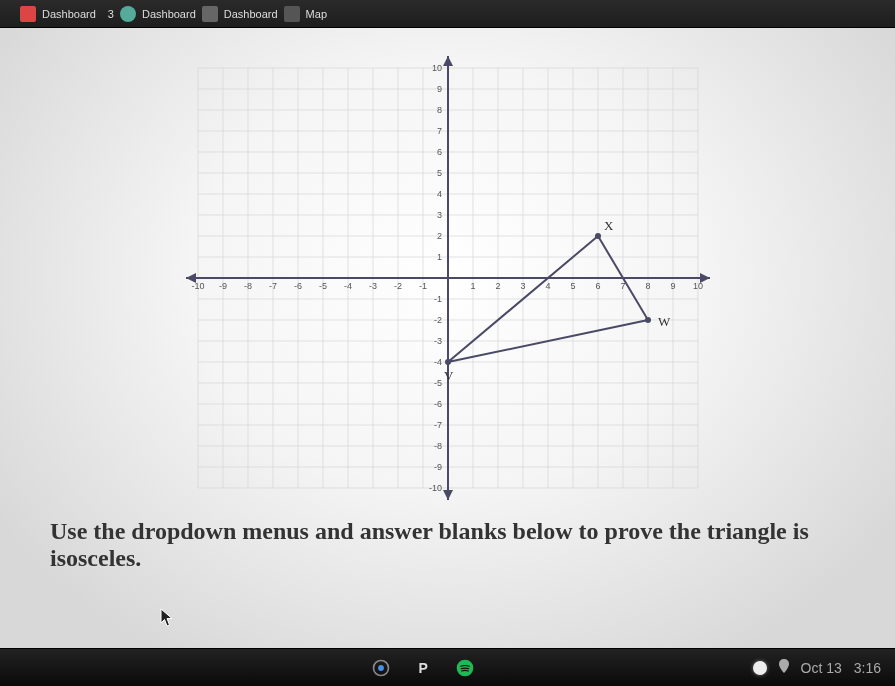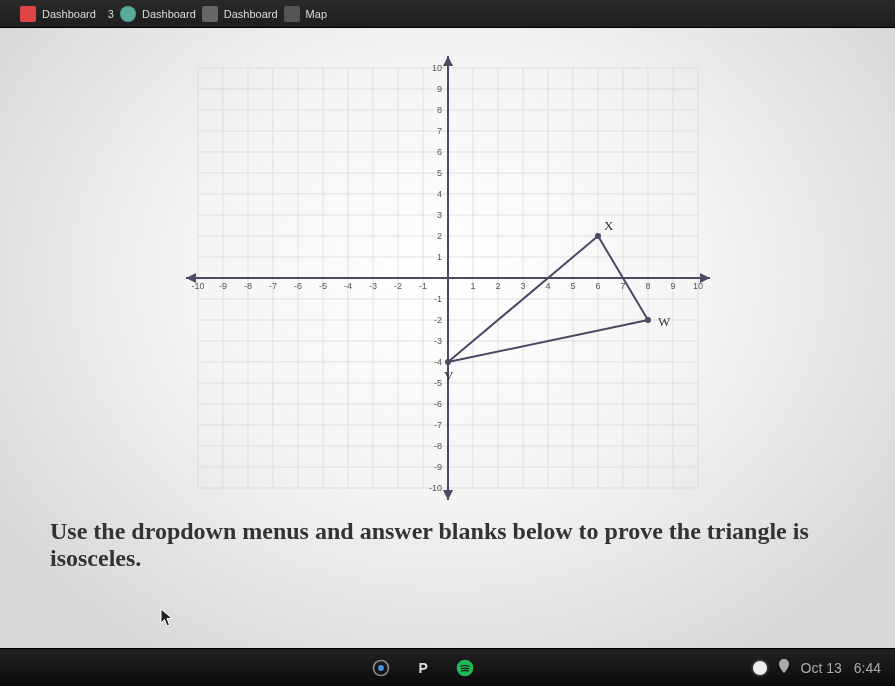--- a/index.html
+++ b/index.html
@@ -213,15 +213,15 @@
     </span>
   </div>
   <div class="taskbar-right">
     <span class="clock-dot"></span>
     <span>
       <svg width="10" height="14" viewBox="0 0 10 14">
           <path d="M5 0 C2 0 0 2 0 5 C0 9 5 14 5 14 C5 14 10 9 10 5 C10 2 8 0 5 0 Z" fill="#aaa"></path>
         </svg>
     </span>
     <span>Oct 13</span>
-    <span>6:44</span>
+    <span>3:16</span>
   </div>
 </div>
 
 </body></html>

